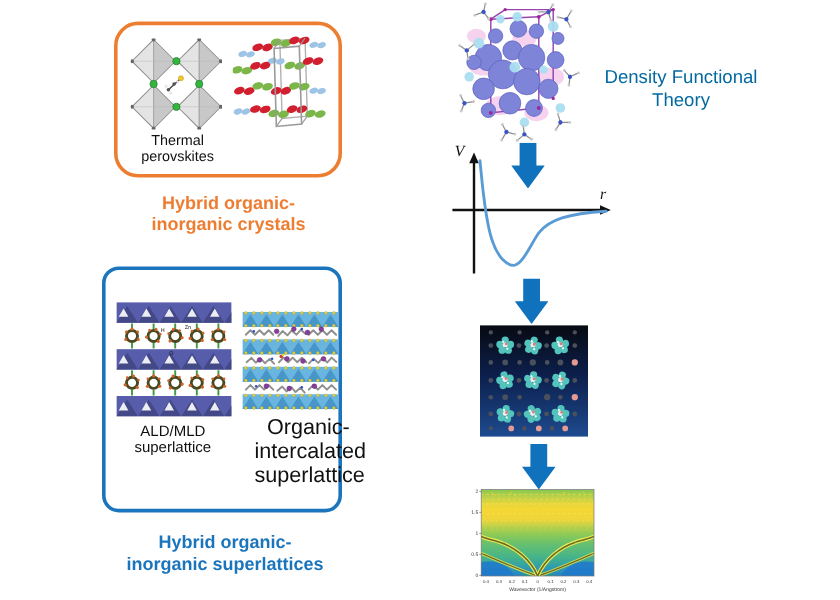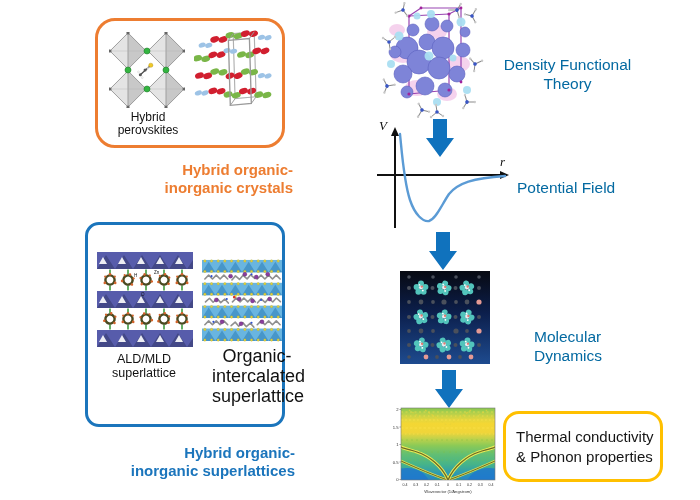--- a/index.html
+++ b/index.html
@@ -1,21 +1,21 @@
 <!DOCTYPE html>
 <html><head>
 <meta charset="utf-8">
 <style>
   *{margin:0;padding:0;box-sizing:border-box}
   html,body{width:700px;height:500px;background:#fff;font-family:"Liberation Sans",sans-serif}
   .canvas{position:relative;width:700px;height:500px;background:#fff;overflow:hidden}
   .abs{position:absolute}
   .pre{white-space:pre-line}
   .imglabel{font-size:12px;line-height:1.1;color:#111;text-align:center}
-  .caption{font-size:15px;font-weight:bold;text-align:right;line-height:1.22}
+  .caption{font-size:15px;font-weight:bold;text-align:center;line-height:1.22}
   .caption.orange{color:#ED7D31}
   .caption.blue{color:#1B75BC}
   .flowlabel{font-size:15.5px;color:#0369a1;line-height:1.24}
   .center{text-align:center}
   .box-orange{border:3px solid #ED7D31;border-radius:20px}
   .box-blue{border:3px solid #1B75BC;border-radius:14px}
   .box-yellow{border:3px solid #FFC000;border-radius:16px;display:flex;align-items:center;
               font-size:15px;color:#151515;line-height:1.28;padding-left:10px;padding-right:2px}
   svg{display:block}
 </style>
@@ -94,21 +94,21 @@
       <use href="#db" fill="#7ab648" transform="translate(40,72) rotate(-15)"></use>
       <use href="#db" fill="#d11f2f" transform="translate(56,68) rotate(-20)"></use>
       <use href="#db" fill="#7ab648" transform="translate(72,72) rotate(-18)"></use>
       <polygon points="36,15 58,13 60,81 38,83" fill="none" stroke="#9a9a9a" stroke-width="1.4"></polygon>
       <line x1="36" y1="15" x2="41" y2="8" stroke="#9a9a9a" stroke-width="1"></line>
       <line x1="58" y1="13" x2="63" y2="6" stroke="#9a9a9a" stroke-width="1"></line>
       <line x1="60" y1="81" x2="65" y2="74" stroke="#9a9a9a" stroke-width="1"></line>
       <line x1="38" y1="83" x2="43" y2="76" stroke="#9a9a9a" stroke-width="1"></line>
     </svg>
 
-    <div class="abs imglabel pre" style="left:2px;top:90px;width:96px">Hybrid
+    <div class="abs imglabel pre" style="left:2px;top:90px;width:96px">Thermal
 perovskites</div>
   </div>
 
   <div class="abs caption orange pre" style="left:88px;top:161px;width:205px">Hybrid organic-
 inorganic crystals</div>
 
   <div class="abs box-blue" style="left:85px;top:222px;width:200px;height:205px">
 
     <svg class="abs" style="left:9px;top:26px" width="96" height="96" viewBox="0 0 96 96">
       <defs>
@@ -343,21 +343,20 @@
   <svg class="abs" style="left:373px;top:116px" width="140" height="116" viewBox="0 0 140 116">
     <text x="6" y="14" font-size="13" font-family="Liberation Serif, serif" font-style="italic" fill="#111">V</text>
     <text x="127" y="50" font-size="13" font-family="Liberation Serif, serif" font-style="italic" fill="#111">r</text>
     <line x1="22" y1="17" x2="22" y2="112" stroke="#111" stroke-width="2"></line>
     <polygon points="22,11 18,20 26,20" fill="#111"></polygon>
     <line x1="4" y1="59" x2="130" y2="59" stroke="#111" stroke-width="2"></line>
     <polygon points="136,59 127,55 127,63" fill="#111"></polygon>
     <path d="M27,18 C29,38 31,66 37,84 C42,99 50,106 56,105 C63,103 68,90 76,78 C85,67 100,62 132,60" fill="none" stroke="#5B9BD5" stroke-width="2.4" stroke-linecap="round"></path>
   </svg>
 
-  <div class="abs flowlabel" style="left:517px;top:178px;width:130px">Potential Field</div>
 
   <svg class="abs" style="left:429px;top:232px" width="28" height="38" viewBox="0 0 28 38">
     <polygon points="7,0 21,0 21,19 28,19 14,38 0,19 7,19" fill="#1072BD"></polygon>
   </svg>
 
   <svg class="abs" style="left:400px;top:271px" width="90" height="93" viewBox="0 0 90 93">
     <defs>
       <linearGradient id="mdbg" x1="0" y1="0" x2="0" y2="1">
         <stop offset="0%" stop-color="#070a12"></stop>
         <stop offset="45%" stop-color="#0c1f4c"></stop>
@@ -419,22 +418,20 @@
       <use href="#mol" transform="translate(44,17) rotate(14)"></use>
     <use href="#mol" transform="translate(67,17) rotate(-10)"></use>
     <use href="#mol" transform="translate(21,46) rotate(-12)"></use>
       <use href="#mol" transform="translate(44,46) rotate(8)"></use>
     <use href="#mol" transform="translate(67,46) rotate(20)"></use>
     <use href="#mol" transform="translate(21,74) rotate(10)"></use>
       <use href="#mol" transform="translate(44,74) rotate(-16)"></use>
     <use href="#mol" transform="translate(67,74) rotate(6)"></use>
   </svg>
 
-  <div class="abs flowlabel pre" style="left:534px;top:327px;width:110px">Molecular
-Dynamics</div>
 
   <svg class="abs" style="left:435px;top:370px" width="28" height="38" viewBox="0 0 28 38">
     <polygon points="7,0 21,0 21,19 28,19 14,38 0,19 7,19" fill="#1072BD"></polygon>
   </svg>
 
   <svg class="abs" style="left:387px;top:404px" width="114" height="94" viewBox="0 0 114 94">
     <defs>
       <linearGradient id="sedv" x1="0" y1="0" x2="0" y2="1">
         <stop offset="0%" stop-color="#86c851"></stop>
           <stop offset="8%" stop-color="#b8d04a"></stop>
@@ -508,18 +505,14 @@
       <text x="50.3" y="81.5">0.1</text>
       <text x="61" y="81.5">0</text>
       <text x="71.8" y="81.5">0.1</text>
       <text x="82.5" y="81.5">0.2</text>
       <text x="93.3" y="81.5">0.3</text>
       <text x="104" y="81.5">0.4</text>
     </g>
     <text x="61" y="88.5" font-size="4.2" fill="#333" text-anchor="middle">Wavevector (1/Angstrom)</text>
   </svg>
 
-  <div class="abs box-yellow pre" style="left:503px;top:411px;width:160px;height:71px">
-    <span>Thermal conductivity
-&amp; Phonon properties</span>
-  </div>
 
 </div>
 
 </body></html>

